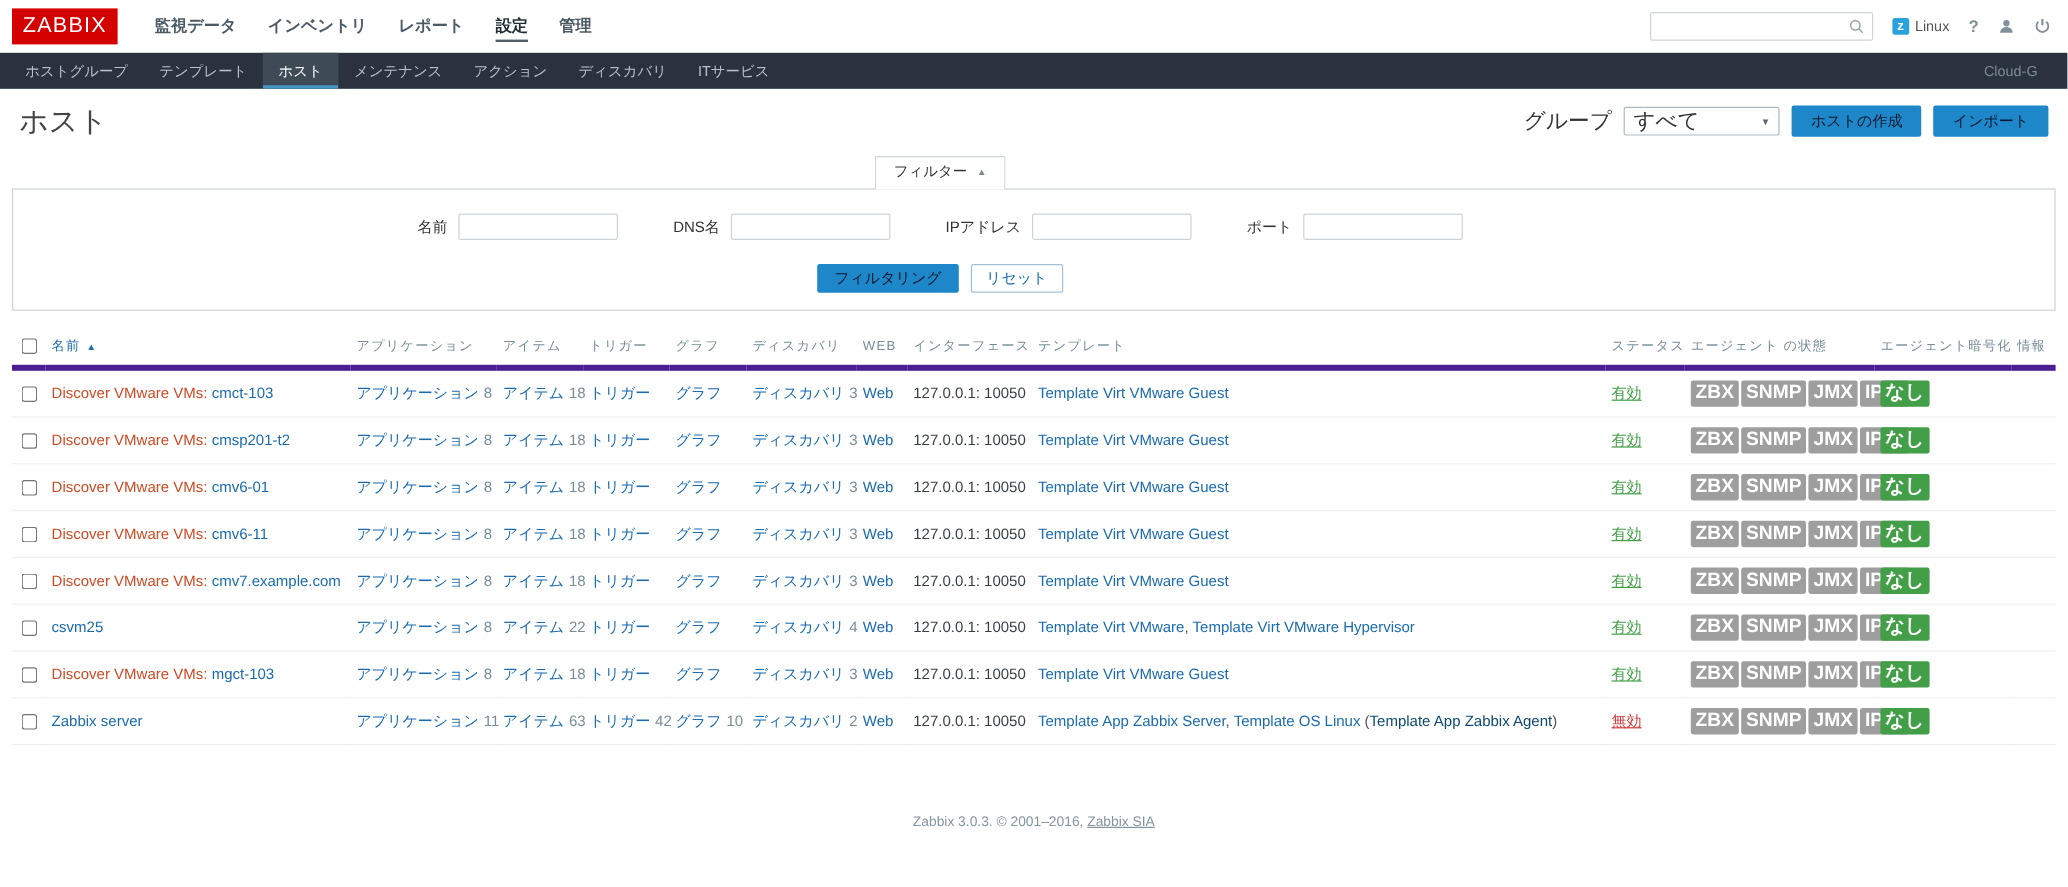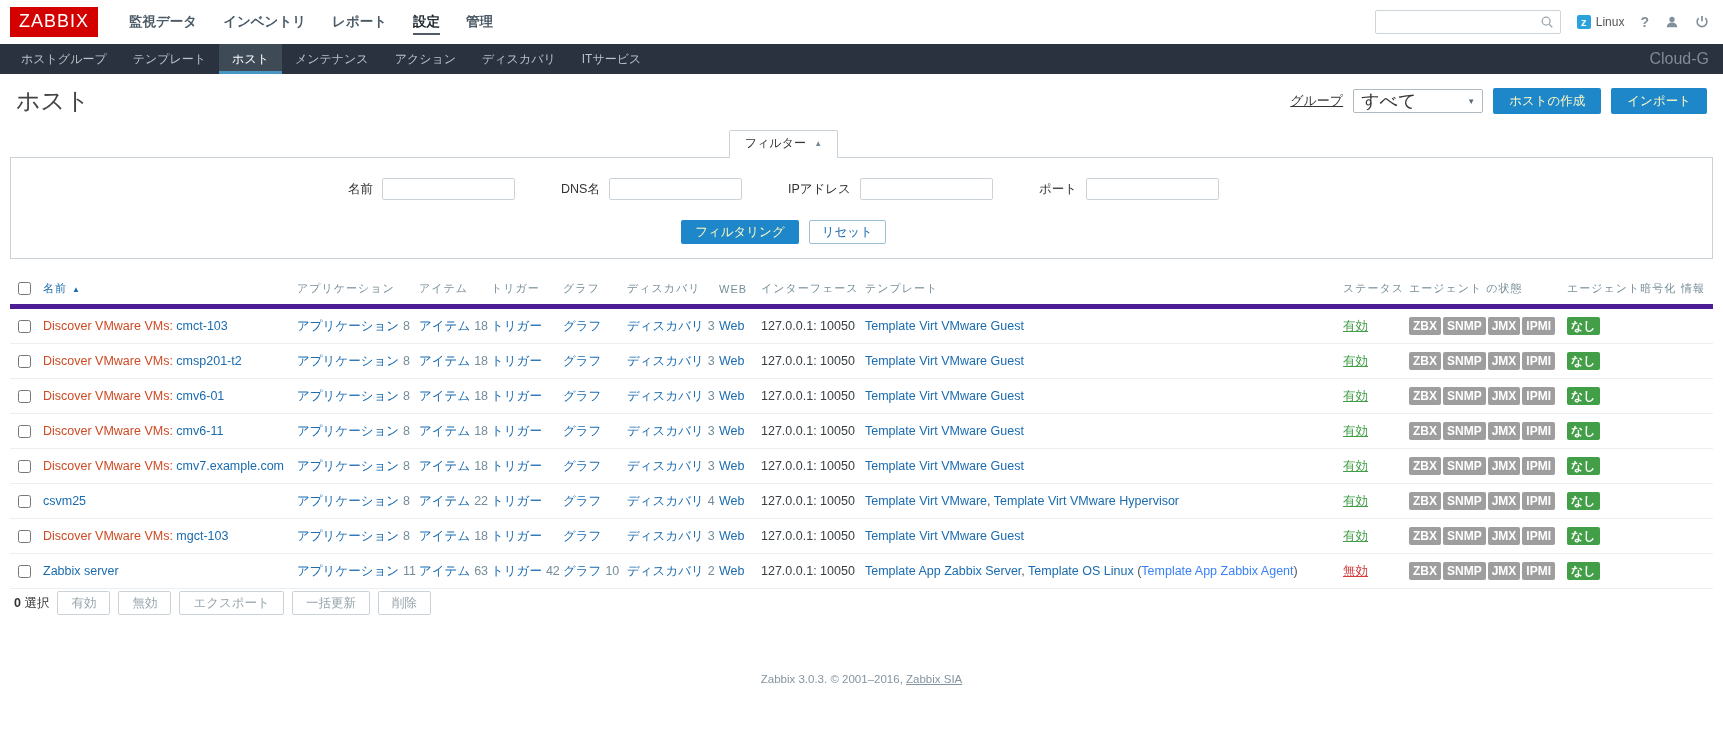--- a/index.html
+++ b/index.html
@@ -25,32 +25,32 @@
   .share { display: flex; align-items: center; gap: 5px; color: #555; cursor: pointer; font-size: 12px; }
   .share-z { width: 14px; height: 14px; background: #2aa2dc; color: #fff; font-weight: bold; font-size: 11px; line-height: 14px; text-align: center; border-radius: 2px; display: inline-block; }
   .help { color: #82909b; font-weight: bold; font-size: 14px; cursor: pointer; }
   .icon-btn { display: inline-flex; cursor: pointer; }
 
   
   .subnav { display: flex; align-items: stretch; height: 30px; background: var(--navbar-bg); padding-left: 8px; }
   .subnav-items { display: flex; }
   .subnav-item { color: #b9c2ca; font-size: 12px; padding: 0 13px; line-height: 30px; cursor: pointer; }
   .subnav-item.active { background: var(--navbar-active-bg); color: #fff; box-shadow: inset 0 -3px 0 var(--navbar-underline); }
-  .subnav-right { margin-left: auto; color: #7f8a94; line-height: 30px; padding-right: 14px; font-size: 16px; }
+  .subnav-right { margin-left: auto; color: #7f8a94; line-height: 30px; padding-right: 25px; font-size: 12px; }
 
   
   main { padding: 0 10px; }
   .title-row { display: flex; align-items: center; padding: 11px 6px 9px; }
   .page-title { font-size: 24px; font-weight: normal; color: #444; margin: 0; }
   .title-controls { margin-left: auto; display: flex; align-items: center; gap: 10px; }
-  .group-label { font-size: 13px; text-decoration: underline; }
+  .group-label { font-size: 18px; }
   .group-select { display: flex; align-items: center; width: 130px; height: 24px; border: 1px solid #aeb9c0; background: #fff; cursor: pointer; border-radius: 2px; }
   .group-value { flex: 1; padding: 0 7px; font-size: 18px; }
   .select-arrow { font-size: 8px; color: #5a6a74; padding-right: 7px; }
-  .btn-blue { background: var(--button-blue); color: #fef9c3; border: none; border-radius: 2px; font-size: 12.5px; height: 26px; padding: 0 16px; cursor: pointer; }
+  .btn-blue { background: var(--button-blue); color: #0f172a; border: none; border-radius: 2px; font-size: 12.5px; height: 26px; padding: 0 16px; cursor: pointer; }
 
   
   .filter-area { margin-top: 4px; }
   .filter-tab { width: fit-content; margin: 0 auto -1px; position: relative; left: -78px; z-index: 2; background: #fff; border: 1px solid #ccd3d8; border-bottom: none; border-radius: 2px 2px 0 0; padding: 4px 15px 6px; font-size: 12px; color: #333; cursor: pointer; }
   .tab-arrow { font-size: 8px; color: #7a8894; margin-left: 5px; vertical-align: 1px; }
   .filter-panel { background: #fff; border: 1px solid #ccd3d8; padding: 20px 0 14px; }
   .filter-fields { display: flex; justify-content: center; position: relative; left: -78px; }
   .filter-field { display: flex; align-items: center; margin: 0 23px; }
   .filter-label { margin-right: 9px; font-size: 12.5px; color: #333; }
   .filter-input { width: 133px; height: 22px; border: 1px solid #ccd3d8; border-radius: 2px; padding: 0 6px; font-size: 12px; outline: none; }
@@ -62,27 +62,27 @@
   .host-table { width: 100%; border-collapse: collapse; margin-top: 13px; background: #fff; table-layout: fixed; }
   .host-table th { text-align: left; font-weight: normal; font-size: 11px; color: var(--table-header-gray); letter-spacing: 1px; padding: 9px 5px 8px; border-bottom: 5px solid #4c1d95; white-space: nowrap; overflow: visible; }
   .host-table th.sorted .th-link { color: var(--link-blue); cursor: pointer; }
   .sort-arrow { color: var(--link-blue); font-size: 8px; margin-left: 5px; }
   .host-table td { padding: 8px 5px; border-bottom: 1px solid #ebeff2; font-size: 12.5px; white-space: nowrap; vertical-align: middle; }
   .col-check { padding-left: 8px !important; }
   .host-table input[type="checkbox"] { width: 13px; height: 13px; margin: 0; vertical-align: middle; cursor: pointer; }
   .link { color: var(--link-blue); cursor: pointer; }
   .discovered { color: var(--discovered-orange); cursor: pointer; }
   .count { color: #768d99; margin-left: 4px; }
-  .muted { color: #3b82f6; }
+  .muted { color: #0c4a6e; }
   .plain { color: #555; }
   .iface { color: #383f44; }
   .status { cursor: pointer; text-decoration: underline; }
   .status-green { color: var(--green); }
   .status-red { color: var(--red); }
-  .badge { display: inline-block; background: var(--badge-gray); color: #fff; font-size: 12px; font-weight: bold; line-height: 1; padding: 3px 4px; border-radius: 2px; margin-right: 2px; }
+  .badge { display: inline-block; background: var(--badge-gray); color: #fff; font-size: 16px; font-weight: bold; line-height: 1; padding: 3px 4px; border-radius: 2px; margin-right: 2px; }
   .badge-green { background: var(--green); }
   .table-stats { text-align: right; color: #768d99; font-size: 12px; padding: 10px 4px 16px; }
 
   
   .action-bar { display: flex; align-items: center; gap: 8px; padding: 2px 4px 0; font-size: 12.5px; }
   .sel-count { font-weight: bold; }
   .action-buttons { display: inline-flex; gap: 8px; }
   .action-btn { background: #fff; border: 1px solid #ccd3d8; color: #98a5ad; border-radius: 2px; font-size: 12.5px; height: 24px; padding: 0 13px; }
   .action-btn:disabled { cursor: default; }
 
@@ -351,30 +351,17 @@
           <td><span class="link">Template App Zabbix Server</span><span class="plain">, </span><span class="link">Template OS Linux</span><span class="plain"> (</span><span class="muted">Template App Zabbix Agent</span><span class="plain">)</span></td>
           <td><span class="status status-red">無効</span></td>
           <td><span class="badge">ZBX</span><span class="badge">SNMP</span><span class="badge">JMX</span><span class="badge">IPMI</span></td>
           <td><span class="badge badge-green">なし</span></td>
           <td></td>
         </tr>
       </tbody>
   </table>
 
 
-  <div class="action-bar">
-    <span>
-      <span class="sel-count">0</span>
-      <span>選択</span>
-    </span>
-    <span class="action-buttons">
-        <button class="action-btn" disabled="">有効</button>
-        <button class="action-btn" disabled="">無効</button>
-        <button class="action-btn" disabled="">エクスポート</button>
-        <button class="action-btn" disabled="">一括更新</button>
-        <button class="action-btn" disabled="">削除</button>
-      </span>
-  </div>
 </main>
 
 <footer>
   <span>Zabbix 3.0.3. © 2001–2016, </span><a>Zabbix SIA</a>
 </footer>
 
 </body></html>

